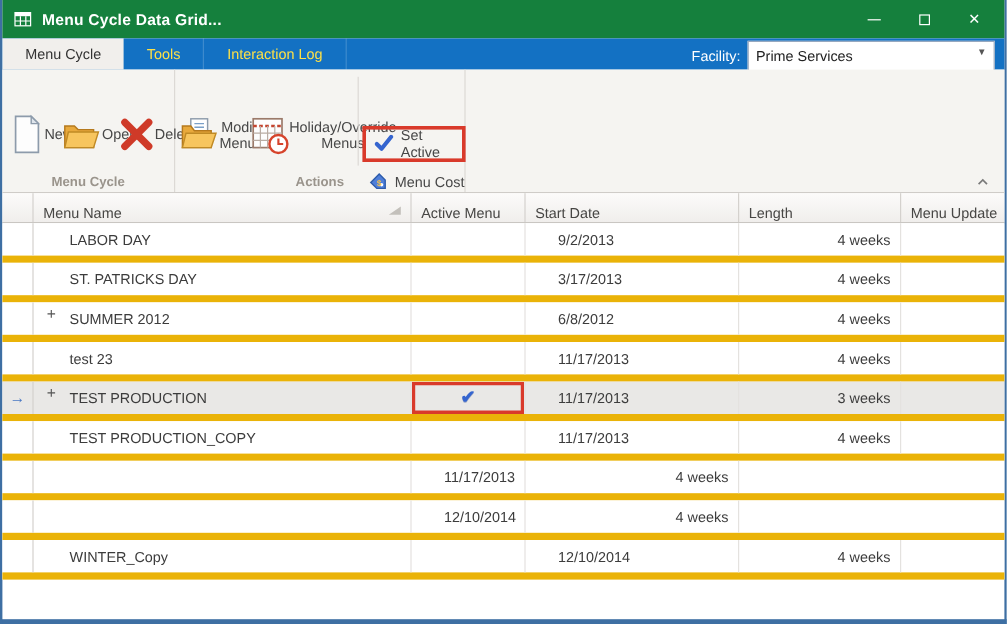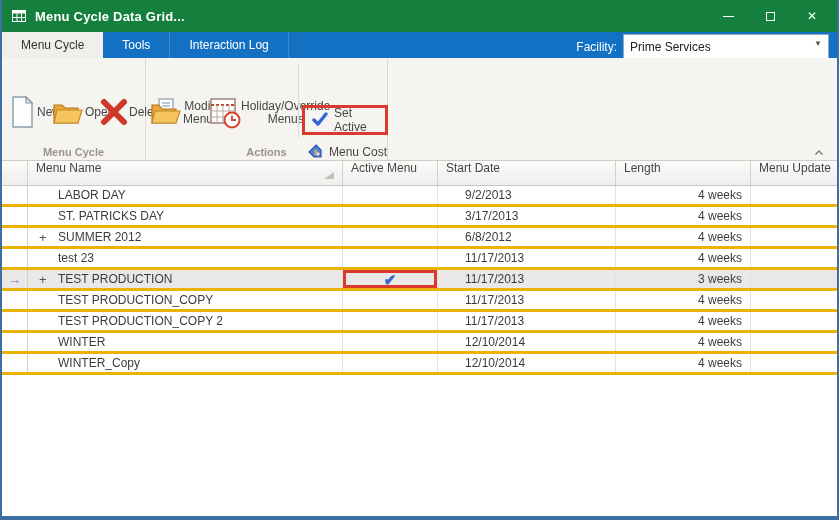--- a/index.html
+++ b/index.html
@@ -12,21 +12,21 @@
   .titlebar{height:32px;background:#15803d;display:flex;align-items:center;color:#fff;position:relative;}
   .titlebar .appicon{margin:0 8px 0 9px;display:flex;align-items:center;}
   .titlebar .title{font-size:13px;font-weight:bold;letter-spacing:.2px;}
   .winctrls{position:absolute;right:4px;top:0;height:32px;display:flex;}
   .winbtn{width:42px;height:32px;display:flex;align-items:center;justify-content:center;color:#fff;font-size:12px;cursor:default;}
   .glyph-min{width:11px;height:1px;background:#fff;display:block;}
   .glyph-max{width:9px;height:9px;border:1px solid #fff;display:block;}
 
   
   .tabrow{height:26px;background:#1371c3;display:flex;align-items:stretch;position:relative;}
-  .tab{padding:0 19px;display:flex;align-items:center;font-size:12px;color:#ffffff;border-right:1px solid rgba(255,255,255,.18);}
+  .tab{padding:0 19px;display:flex;align-items:center;font-size:12px;color:#fde047;border-right:1px solid rgba(255,255,255,.18);}
   .tab.active{background:#f1efec;color:#333;border-right:none;}
   .facility{position:absolute;right:8px;top:2px;display:flex;align-items:center;gap:6px;}
   .facility .flabel{color:#fff;font-size:12px;}
   .combo{width:206px;height:26px;background:#fff;border:1px solid #96a8bf;display:flex;align-items:center;
     font-size:12px;color:#222;padding-left:6px;position:relative;}
   .combo .carrow{position:absolute;right:6px;top:4px;font-size:8px;color:#555;}
 
   
   .ribbon{height:103px;background:#f5f4f1;border-bottom:1px solid #cfccc8;position:relative;display:flex;}
   .rgroup{position:relative;height:100%;border-right:1px solid #dcd9d5;}
@@ -43,24 +43,24 @@
   .smallbtn{display:flex;align-items:center;gap:6px;font-size:12px;color:#474747;height:22px;padding-left:5px;cursor:default;}
   .redbox{border:3px solid #d93a2b;padding:1px 4px 1px 2px;margin-bottom:6px;display:flex;align-items:center;}
   .redbox .smallbtn{height:22px;}
   .dropdown-arrow{font-size:6px;color:#555;margin-left:2px;vertical-align:1px;}
   .collapse-btn{position:absolute;right:13px;top:84px;cursor:default;}
 
   
   .grid{position:absolute;top:161px;left:0;right:0;font-size:12px;color:#3c3c3c;}
   .ghead,.grow{display:grid;grid-template-columns:26px 315px 95px 178px 135px 1fr;}
   .ghead{height:25px;background:linear-gradient(#fcfbfa,#f0eeec);border-bottom:1px solid #c9c6c2;}
-  .hc{display:flex;align-items:flex-start;padding-left:8px;border-right:1px solid #d4d1cd;color:#474644;position:relative;}
+  .hc{display:flex;align-items:flex-end;padding-left:8px;border-right:1px solid #d4d1cd;color:#474644;position:relative;}
   .hc:last-child{border-right:none;}
   .sorticon{position:absolute;right:7px;top:8px;}
-  .grow{height:21px;border-bottom:3px solid #eab308;background:#fff;}
+  .grow{height:33px;border-bottom:6px solid #eab308;background:#fff;}
   .grow.sel{background:#e9e8e6;}
   .c{border-right:1px solid #e4e2df;display:flex;align-items:center;overflow:hidden;white-space:nowrap;}
   .c:last-child{border-right:none;}
   .gut{border-right:1px solid #d4d1cd;justify-content:center;}
   .rarr{color:#4a78c4;font-size:13px;line-height:1;}
   .name{position:relative;padding-left:30px;}
   .exp{position:absolute;left:11px;top:2px;color:#555;font-size:13px;line-height:15px;}
   .sd{padding-left:8px;margin-left:19px;}
   .len{justify-content:flex-end;padding-right:8px;}
   .act{position:relative;justify-content:center;}
@@ -297,33 +297,27 @@
           <div class="c name">
             <span>TEST PRODUCTION_COPY</span>
           </div>
           <div class="c act"></div>
           <div class="c sd">11/17/2013</div>
           <div class="c len">4 weeks</div>
           <div class="c upd"></div>
         </div>
         <div class="grow">
           <div class="c gut"></div>
-          <div class="c name">
-            <span>TEST PRODUCTION_COPY 2</span>
-          </div>
           <div class="c act"></div>
           <div class="c sd">11/17/2013</div>
           <div class="c len">4 weeks</div>
           <div class="c upd"></div>
         </div>
         <div class="grow">
           <div class="c gut"></div>
-          <div class="c name">
-            <span>WINTER</span>
-          </div>
           <div class="c act"></div>
           <div class="c sd">12/10/2014</div>
           <div class="c len">4 weeks</div>
           <div class="c upd"></div>
         </div>
         <div class="grow">
           <div class="c gut"></div>
           <div class="c name">
             <span>WINTER_Copy</span>
           </div>

